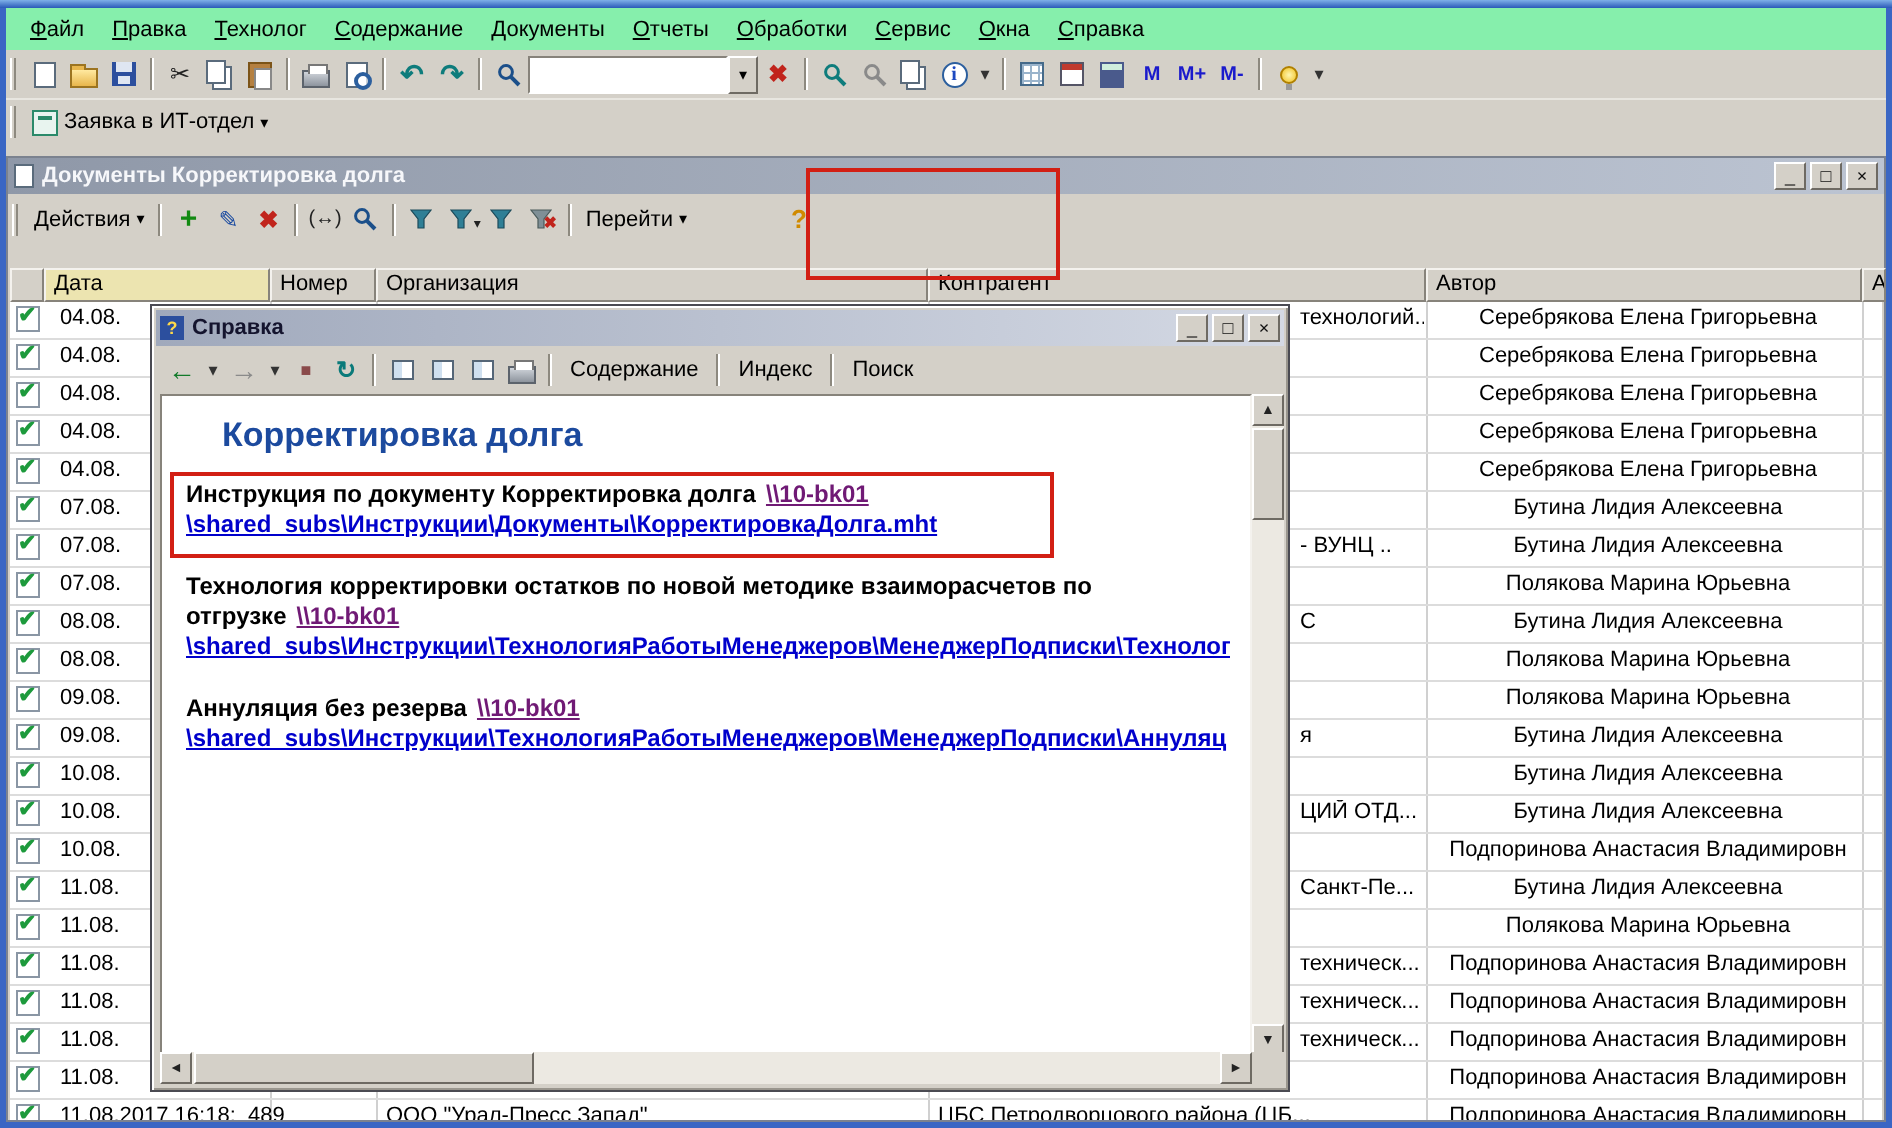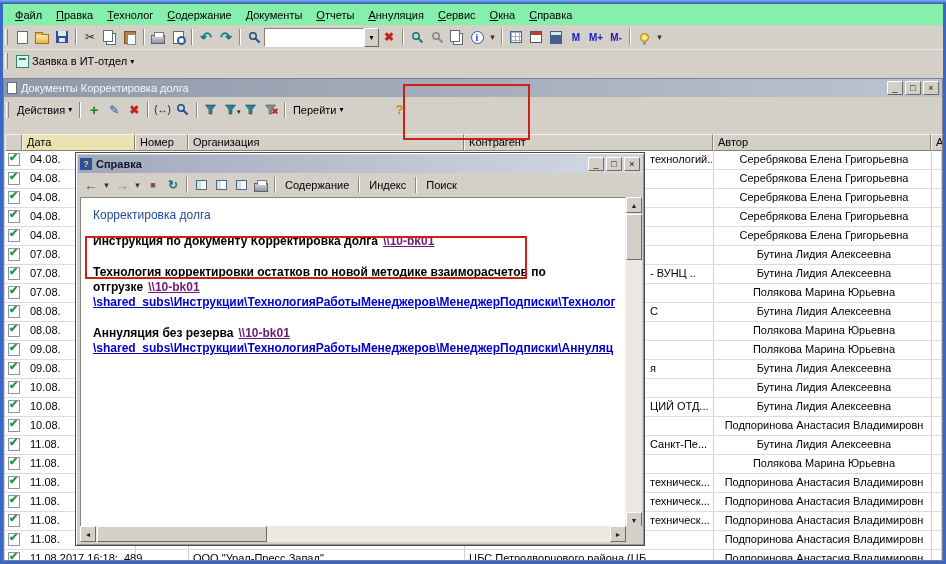--- a/index.html
+++ b/index.html
@@ -62,21 +62,21 @@
   .ic-panel{width:11px;height:10px;border:1px solid #567;background:linear-gradient(90deg,#cfe0f0 4px,#fff 4px);}
   .row-ic{width:12px;height:13px;background:#fff;border:1px solid #8a96a4;position:relative;}
   .row-ic::after{content:"✔";position:absolute;left:0;top:-3px;color:#1d9a3c;font-size:11px;font-weight:bold;}
   .funnel-wrap{position:relative;display:flex;align-items:center;}
   .funnel-x{position:absolute;right:-2px;bottom:-1px;color:#c1241c;font-size:8px;font-weight:bold;}
   .funnel-dd{position:absolute;right:-4px;bottom:-1px;color:#222;font-size:7px;}
 
   
   .dw{position:absolute;left:3px;top:78px;width:940px;height:483px;background:#d4d0c8;border:1px solid #7b828f;z-index:1;}
   .dw-titlebar{position:absolute;left:0;top:0;right:0;height:18px;background:linear-gradient(90deg,#8f98a8,#bcc4d2);display:flex;align-items:center;padding:0 3px;}
-  .dw-title{color:#f6f7fa;font-size:11px;font-weight:normal;margin-left:4px;flex:1;white-space:nowrap;overflow:hidden;}
+  .dw-title{color:#f6f7fa;font-size:11px;font-weight:bold;margin-left:4px;flex:1;white-space:nowrap;overflow:hidden;}
   .cap-btn{width:16px;height:14px;margin-left:2px;background:#d4d0c8;border:1px solid;border-color:#fff #6e6a63 #6e6a63 #fff;font-size:9px;line-height:10px;display:flex;align-items:center;justify-content:center;color:#111;}
   .dw-toolbar{position:absolute;left:0;top:18px;right:0;height:25px;display:flex;align-items:center;background:#d4d0c8;}
   .dw-help{margin-left:42px;}
 
   
   .th{position:absolute;top:55px;height:17px;background:#d4d0c8;border:1px solid;border-color:#f4f2ee #87837b #87837b #f4f2ee;font-size:11px;color:#000;padding:1px 0 0 4px;overflow:hidden;white-space:nowrap;}
   .th-icon{left:1px;width:17px;}
   .th-date{left:18px;width:113px;background:#ece4b0;}
   .th-num{left:131px;width:53px;}
   .th-org{left:184px;width:276px;}
@@ -98,21 +98,21 @@
   .cell-author{left:713px;width:212px;text-align:center;}
 
   
   .hw{position:absolute;left:75px;top:152px;width:570px;height:394px;background:#d4d0c8;border:1px solid #4a4a52;box-shadow:inset 1px 1px 0 #fff,inset -1px -1px 0 #9a968e;z-index:5;}
   .hw-titlebar{position:absolute;left:2px;top:2px;right:2px;height:18px;background:linear-gradient(90deg,#a0a9bc,#d4d9e4);display:flex;align-items:center;padding:0 2px;}
   .hw-icon{width:12px;height:12px;background:#2c4f9e;color:#ffd94a;font-size:9px;font-weight:bold;display:flex;align-items:center;justify-content:center;}
   .hw-title{font-size:11px;font-weight:bold;color:#14142e;margin-left:4px;flex:1;}
   .hw-toolbar{position:absolute;left:2px;top:20px;right:2px;height:24px;display:flex;align-items:center;padding-left:3px;background:#d4d0c8;}
   .hw-txtbtn{font-size:11px;color:#000;padding:0 6px;height:20px;display:flex;align-items:center;}
   .hw-content{position:absolute;left:4px;top:44px;width:546px;height:331px;background:#fff;border:1px solid;border-color:#87837b #f4f2ee #f4f2ee #87837b;padding:8px 10px;overflow:hidden;}
-  .hw-heading{font-size:12px;font-weight:normal;color:#1c4a9e;margin:2px 0 12px 2px;}
+  .hw-heading{font-size:17px;font-weight:bold;color:#1c4a9e;margin:2px 0 12px 20px;}
   .help-entry{margin:0 0 16px 2px;font-size:12px;line-height:15px;}
   .entry-title{font-weight:bold;color:#000;}
   .entry-host{font-weight:bold;color:#701a75;text-decoration:underline;margin-left:5px;}
   .entry-path{font-weight:bold;color:#0000cc;text-decoration:underline;white-space:nowrap;overflow:hidden;}
 
   
   .vscroll{position:absolute;right:2px;top:44px;width:16px;height:331px;background:#ece9e2;}
   .hscroll{position:absolute;left:4px;bottom:3px;height:16px;width:546px;background:#ece9e2;}
   .sb-btn{position:absolute;width:16px;height:16px;background:#d4d0c8;border:1px solid;border-color:#fff #6e6a63 #6e6a63 #fff;font-size:7px;display:flex;align-items:center;justify-content:center;color:#222;}
   .sb-thumb{position:absolute;background:#d4d0c8;border:1px solid;border-color:#fff #6e6a63 #6e6a63 #fff;}
@@ -135,21 +135,21 @@
   <div class="frame-bottom"></div>
 
   <div class="menubar">
 
   <span class="menu-item">Файл</span>
       <span class="menu-item">Правка</span>
       <span class="menu-item">Технолог</span>
       <span class="menu-item">Содержание</span>
       <span class="menu-item">Документы</span>
       <span class="menu-item">Отчеты</span>
-      <span class="menu-item">Аннуляция</span>
+      <span class="menu-item">Обработки</span>
       <span class="menu-item">Сервис</span>
       <span class="menu-item">Окна</span>
       <span class="menu-item">Справка</span>
     </div>
 
   <div class="toolbar tb-main">
     <div class="grip"></div>
     <div class="tbtn">
         <span class="ic-page"></span>
       </div>
@@ -591,20 +591,21 @@
       <div class="hw-txtbtn">Индекс</div>
       <div class="sep"></div>
       <div class="hw-txtbtn">Поиск</div>
     </div>
     <div class="hw-content">
       <div class="hw-heading">Корректировка долга</div>
       <div>
 
       <div class="help-entry">
           <span class="entry-title">Инструкция по документу Корректировка долга</span><span class="entry-host">\\10-bk01</span>
+          <div class="entry-path">\shared_subs\Инструкции\Документы\КорректировкаДолга.mht</div>
         </div>
           <div class="help-entry">
           <span class="entry-title">Технология корректировки остатков по новой методике взаиморасчетов по отгрузке</span><span class="entry-host">\\10-bk01</span>
           <div class="entry-path">\shared_subs\Инструкции\ТехнологияРаботыМенеджеров\МенеджерПодписки\Технолог</div>
         </div>
           <div class="help-entry">
           <span class="entry-title">Аннуляция без резерва</span><span class="entry-host">\\10-bk01</span>
           <div class="entry-path">\shared_subs\Инструкции\ТехнологияРаботыМенеджеров\МенеджерПодписки\Аннуляц</div>
         </div>
         </div>

